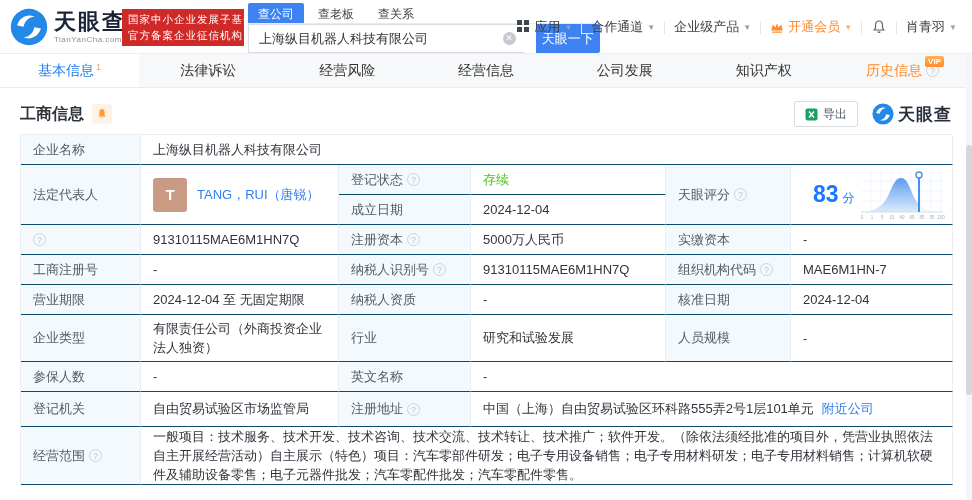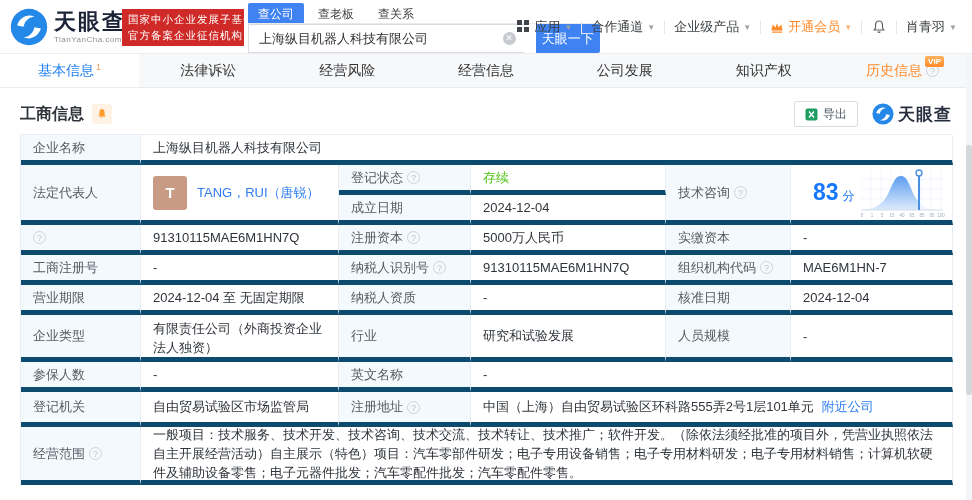--- a/index.html
+++ b/index.html
@@ -58,21 +58,21 @@
   .mini-btn { height:26px; display:flex; align-items:center; gap:5px; border:1px solid #d9dde2; border-radius:2px;
     background:#fff; padding:0 10px; font-size:12px; color:#4c5664; margin-left:10px; cursor:pointer; font-family:inherit; }
   .watermark { display:flex; align-items:center; gap:4px; margin-left:14px; }
   .watermark-text { font-size:17px; font-weight:700; color:#272f3e; letter-spacing:1px; }
 
   
   .info-table { margin:4px 20px 0; width:932px; display:grid;
     grid-template-columns:120px 198px 132px 195px 125px 162px;
     grid-template-rows:30px 30px 30px 30px 30px 30px 47px 30px 35px 58px;
     border-top:1px solid #e8eef4; border-left:1px solid #e8eef4; font-size:13px; }
-  .cell { border-right:1px solid #e8eef4; border-bottom:5px solid #0c4a6e; display:flex; align-items:center;
+  .cell { border-right:1px solid #e8eef4; border-bottom:1px solid #0c4a6e; display:flex; align-items:center;
     padding:0 12px; overflow:hidden; }
   .lbl { background:#f3f9fc; color:#555b63; gap:4px; }
   .val { background:#fff; color:#30353b; }
   .help { width:13px; height:13px; border:1px solid #ccd5dd; border-radius:50%; color:#bcc6d0; flex:none;
     font-size:9px; line-height:12px; text-align:center; }
   .c1{grid-column:1} .c2{grid-column:2} .c3{grid-column:3} .c4{grid-column:4} .c5{grid-column:5} .c6{grid-column:6}
   .c2-7{grid-column:2/7} .c4-7{grid-column:4/7}
   .r1{grid-row:1} .r2{grid-row:2} .r3{grid-row:3} .r2s{grid-row:2/4} .r4{grid-row:4} .r5{grid-row:5}
   .r6{grid-row:6} .r7{grid-row:7} .r8{grid-row:8} .r9{grid-row:9} .r10{grid-row:10}
   .link { color:#2e7ef2; cursor:pointer; }
@@ -239,21 +239,21 @@
   <div class="cell val c2 r2s">
     <span class="avatar">T</span>
     <span class="link">TANG，RUI（唐锐）</span>
   </div>
   <div class="cell lbl c3 r2">
     <span>登记状态</span>
       <span class="help">?</span>
   </div>
   <div class="cell val c4 r2 status-green">存续</div>
   <div class="cell lbl c5 r2s">
-    <span>技术咨询</span>
+    <span>天眼评分</span>
       <span class="help">?</span>
   </div>
   <div class="cell val c6 r2s score-cell">
     <span class="score-num">83</span>
     <span class="score-unit">分</span>
     <svg width="86" height="54" viewBox="0 0 86 54">
       <defs>
         <linearGradient id="gDark" x1="0" y1="0" x2="0" y2="1">
           <stop offset="0" stop-color="#5b9cf0"></stop>
             <stop offset="1" stop-color="#ddebfc"></stop>

